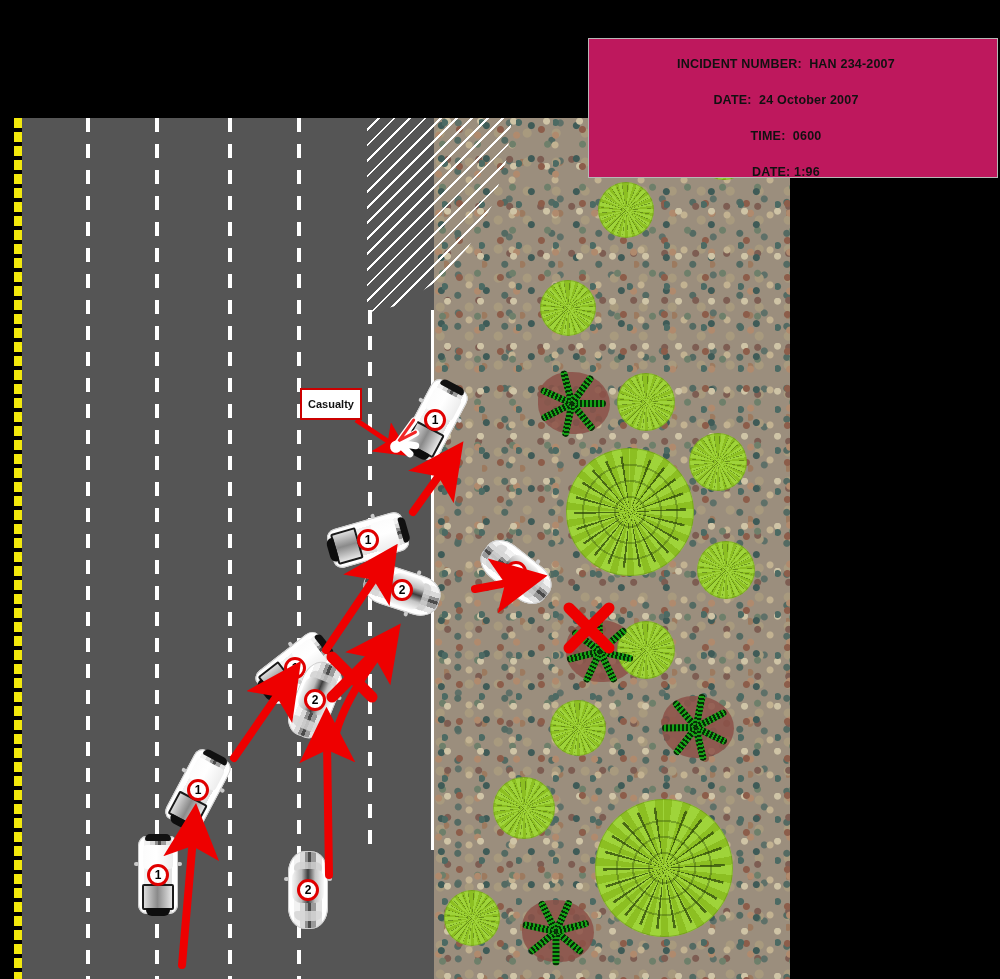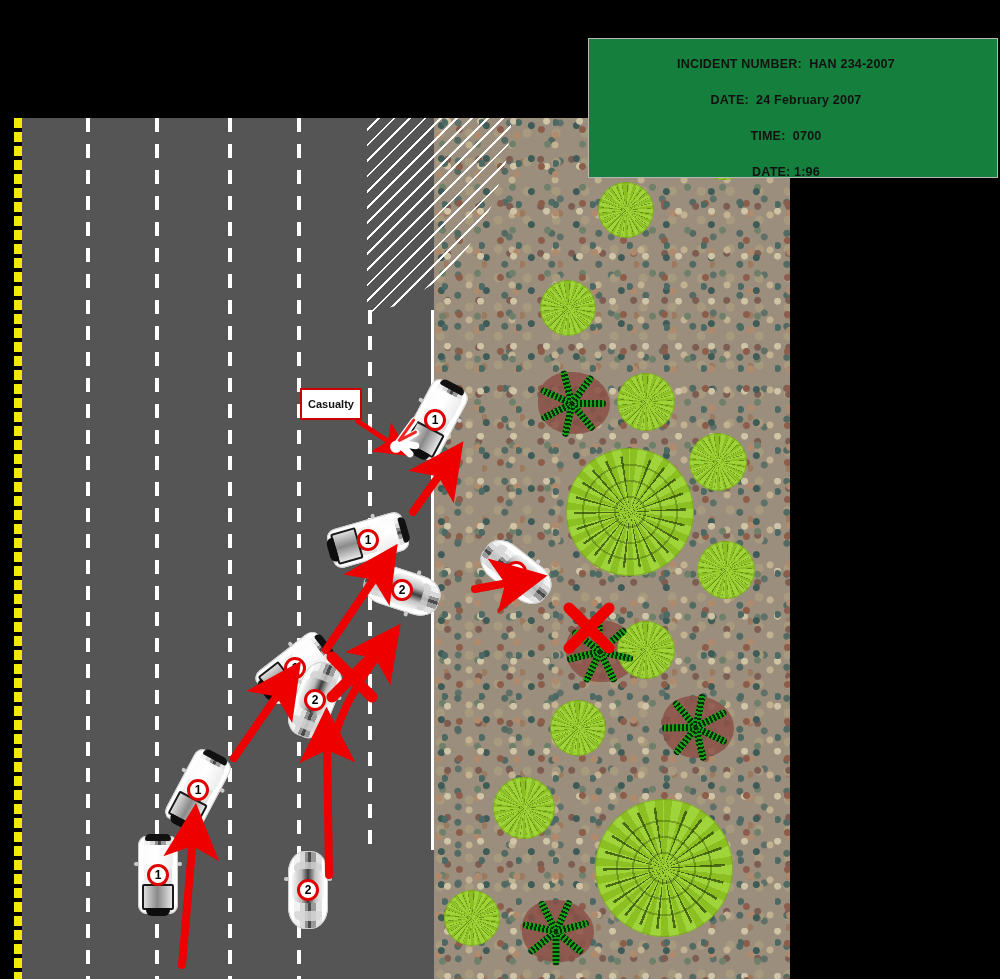--- a/index.html
+++ b/index.html
@@ -52,21 +52,21 @@
   
   .hatch{
     position:absolute; left:367px; top:118px; width:145px; height:195px;
     background:repeating-linear-gradient(-45deg,#ffffff 0 2px, transparent 2px 11px);
     clip-path: polygon(0% 0%, 100% 0%, 96% 22%, 86% 45%, 70% 66%, 48% 84%, 22% 96%, 0% 100%);
   }
 
   
   .infobox{
     position:absolute; left:588px; top:38px; width:410px; height:140px;
-    background:#15803d; border:1px solid #b7b7b7;
+    background:#be185d; border:1px solid #b7b7b7;
     box-sizing:border-box; padding:12px 14px 0 0;
   }
   .infobox .row{
     text-align:center; font-weight:bold; font-size:12.5px; color:#111;
     letter-spacing:.2px; margin-bottom:22px; white-space:pre;
   }
   .infobox .row.r1{margin-top:6px;}
 
   
   .callout{
@@ -356,18 +356,18 @@
       <path d="M569 608 L609 648 M609 608 L569 648"></path>
     </g>
   </svg>
 
   <div class="callout">
     <span>Casualty</span>
   </div>
 
   <div class="infobox">
     <div class="row r1">INCIDENT NUMBER:  HAN 234-2007</div>
-    <div class="row">DATE:  24 February 2007</div>
-    <div class="row">TIME:  0700</div>
+    <div class="row">DATE:  24 October 2007</div>
+    <div class="row">TIME:  0600</div>
     <div class="row">DATE: 1:96</div>
   </div>
 
 </div>
 
 </body></html>

